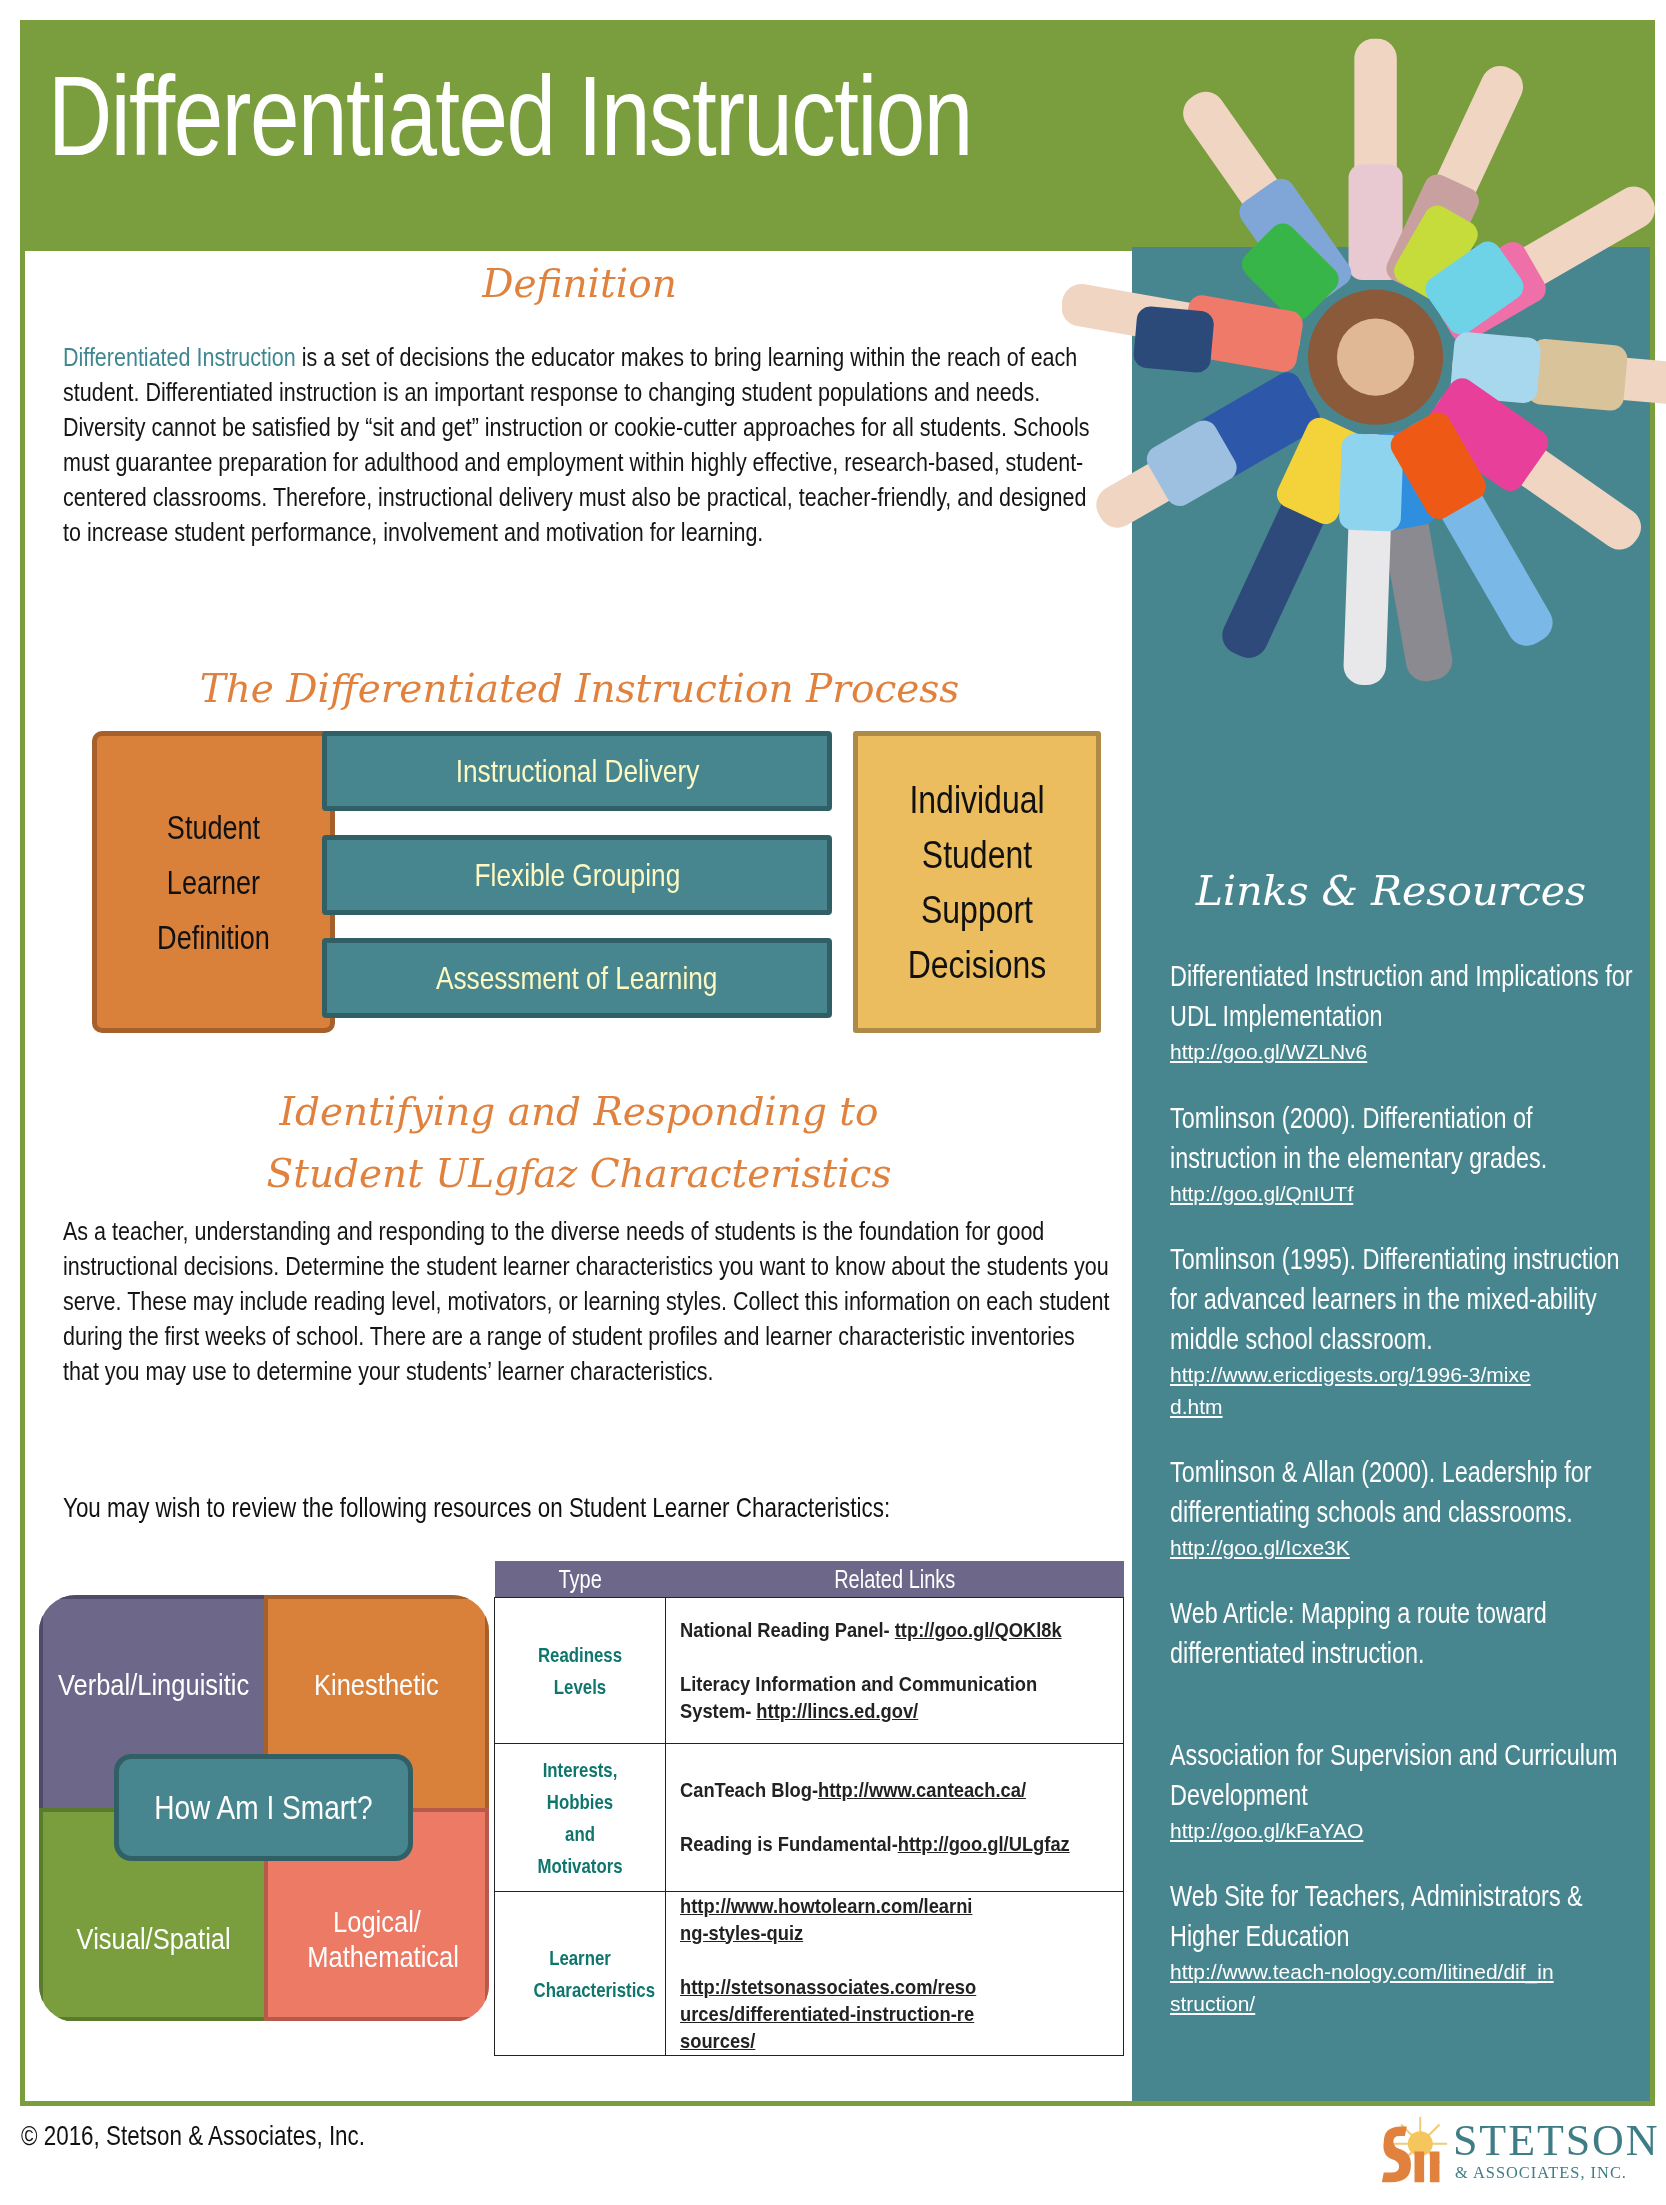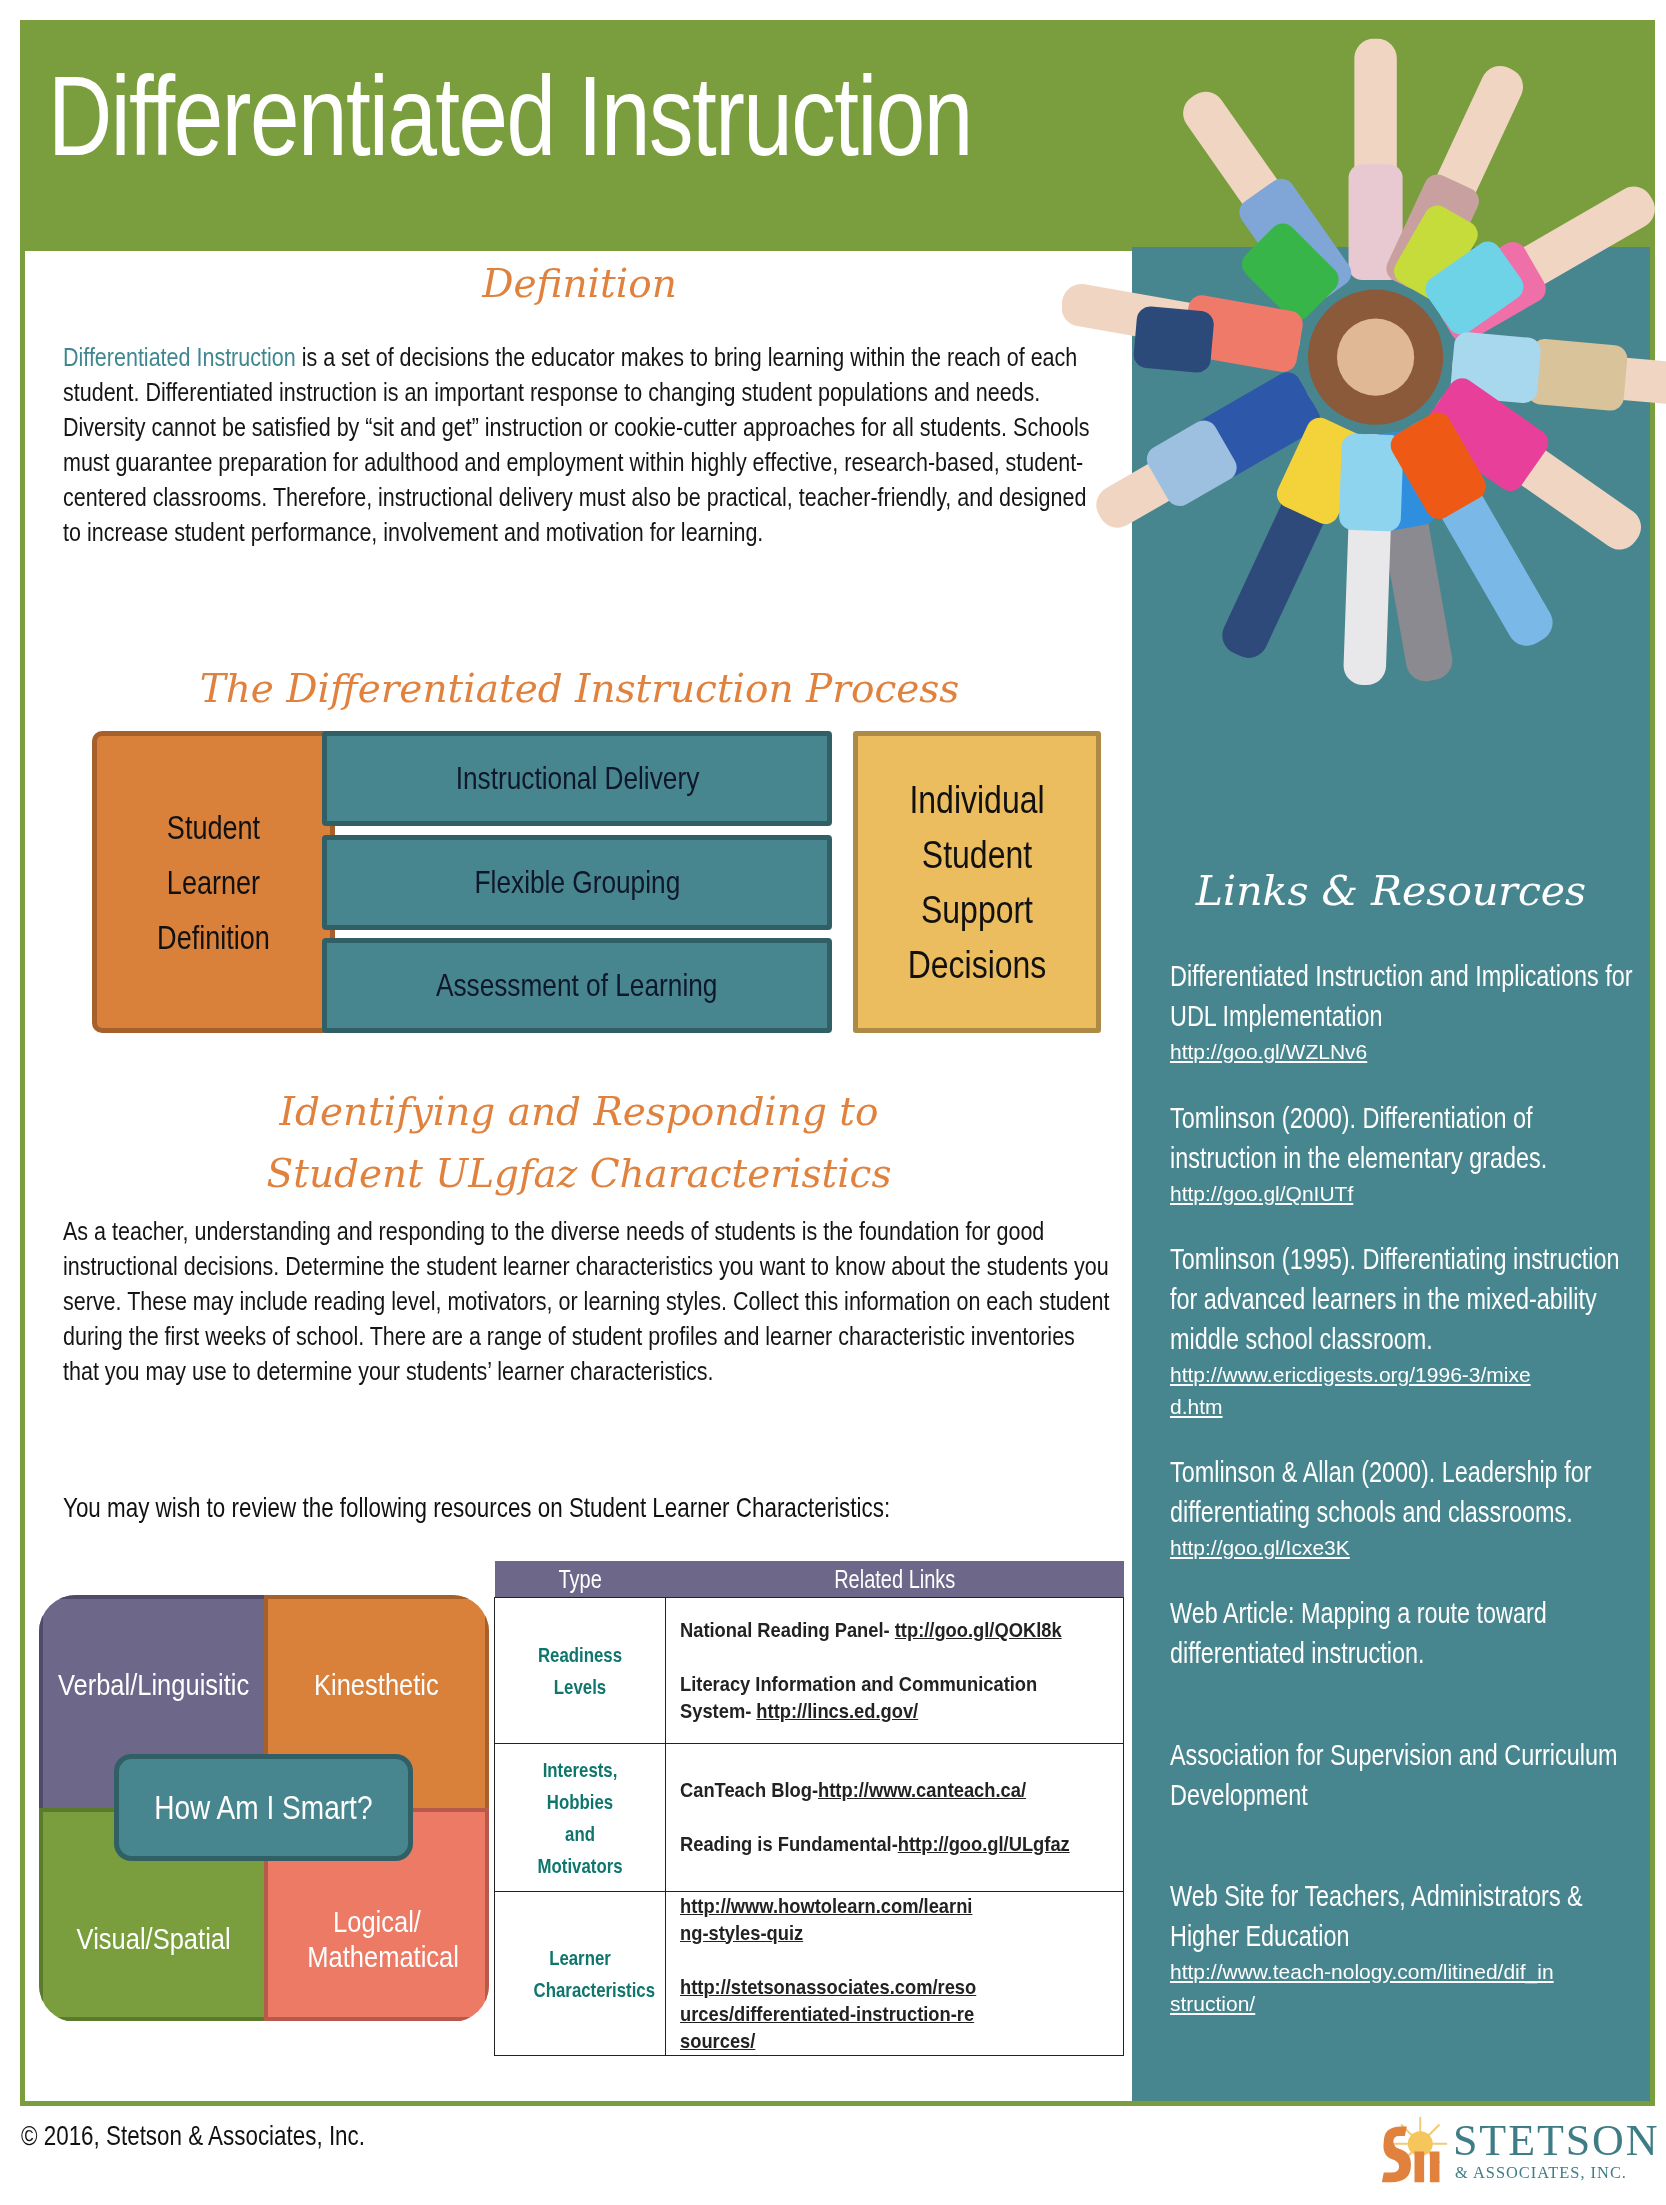--- a/index.html
+++ b/index.html
@@ -18,22 +18,22 @@
   .body-text { font-family:"Liberation Sans", sans-serif; font-size:25px; line-height:35px;
                transform:scaleX(0.86); transform-origin:left top; color:#151515; }
   .def-text { left:63px; top:340px; width:1217px; }
   .accent-term { color:#3f8790; font-family:"Liberation Sans", sans-serif; }
   .h-proc { left:174px; top:666px; width:811px; font-size:39px; }
   .box { position:absolute; box-sizing:border-box; display:flex; align-items:center; justify-content:center;
          text-align:center; font-family:"Liberation Sans", sans-serif; }
   .box span { display:inline-block; transform:scaleX(0.82); }
   .b-orange { left:60px; top:731px; width:243px; height:302px; background:#d9813b; border:5.8px solid #a5602c;
               border-radius:10px; font-size:33px; line-height:55px; color:#111;margin-left:32px; }
-  .b-teal { left:322px; width:510px; height:95px; background:#48868f; border:5.8px solid #305f66;
-            border-radius:3.9px; color:#0f172a; font-size:32px; }
+  .b-teal { left:322px; width:510px; height:80px; background:#48868f; border:5.8px solid #305f66;
+            border-radius:3.9px; color:#fef9c3; font-size:32px; }
   .b-yellow { left:853px; top:731px; width:248px; height:302px; background:#ecbd5f; border:5.8px solid #ad8a45;
               border-radius:2.9px; font-size:39px; line-height:55px; color:#111; }
   .h-ident { left:193px; top:1081px; width:772px; font-size:39px; line-height:62px; }
   .ident-text { left:63px; top:1214px; width:1217px; }
   .review { left:63px; top:1492px; font-size:28px; transform:scaleX(0.80); transform-origin:left top;
             white-space:nowrap; color:#111; }
   
   .smart { left:39px; top:1595px; width:450px; height:427px; border-radius:37px; overflow:hidden; }
   .q { position:absolute; box-sizing:border-box; display:flex; align-items:center; justify-content:center;
        text-align:center; color:#fff; font-size:30px; line-height:35px; }
@@ -215,20 +215,21 @@
 </div>
 <div class="res" style="top:1452px;">
   <div class="res-title">Tomlinson &amp; Allan (2000). Leadership for differentiating schools and classrooms.</div>
   <a class="res-url" style="display:block;">http://goo.gl/Icxe3K</a>
 </div>
 <div class="res" style="top:1593px;">
   <div class="res-title" style="width:541px;">Web Article: Mapping a route toward differentiated instruction.</div>
 </div>
 <div class="res" style="top:1735px;">
   <div class="res-title" style="width:618px;">Association for Supervision and Curriculum Development</div>
+  <a class="res-url" style="display:block;">http://goo.gl/kFaYAO</a>
 </div>
 <div class="res" style="top:1876px;">
   <div class="res-title" style="width:599px;">Web Site for Teachers, Administrators &amp; Higher Education</div>
   <a class="res-url" style="display:block; width:386px; word-break:break-all;">http://www.teach-nology.com/litined/dif_instruction/</a>
 </div>
 
 <div class="abs footer-copy">© 2016, Stetson &amp; Associates, Inc.</div>
 <div class="abs logo">
   <svg width="73" height="73" viewBox="0 0 76 76" style="position:absolute;left:0;top:0;">
     <g stroke="#f2c879" stroke-width="2">

